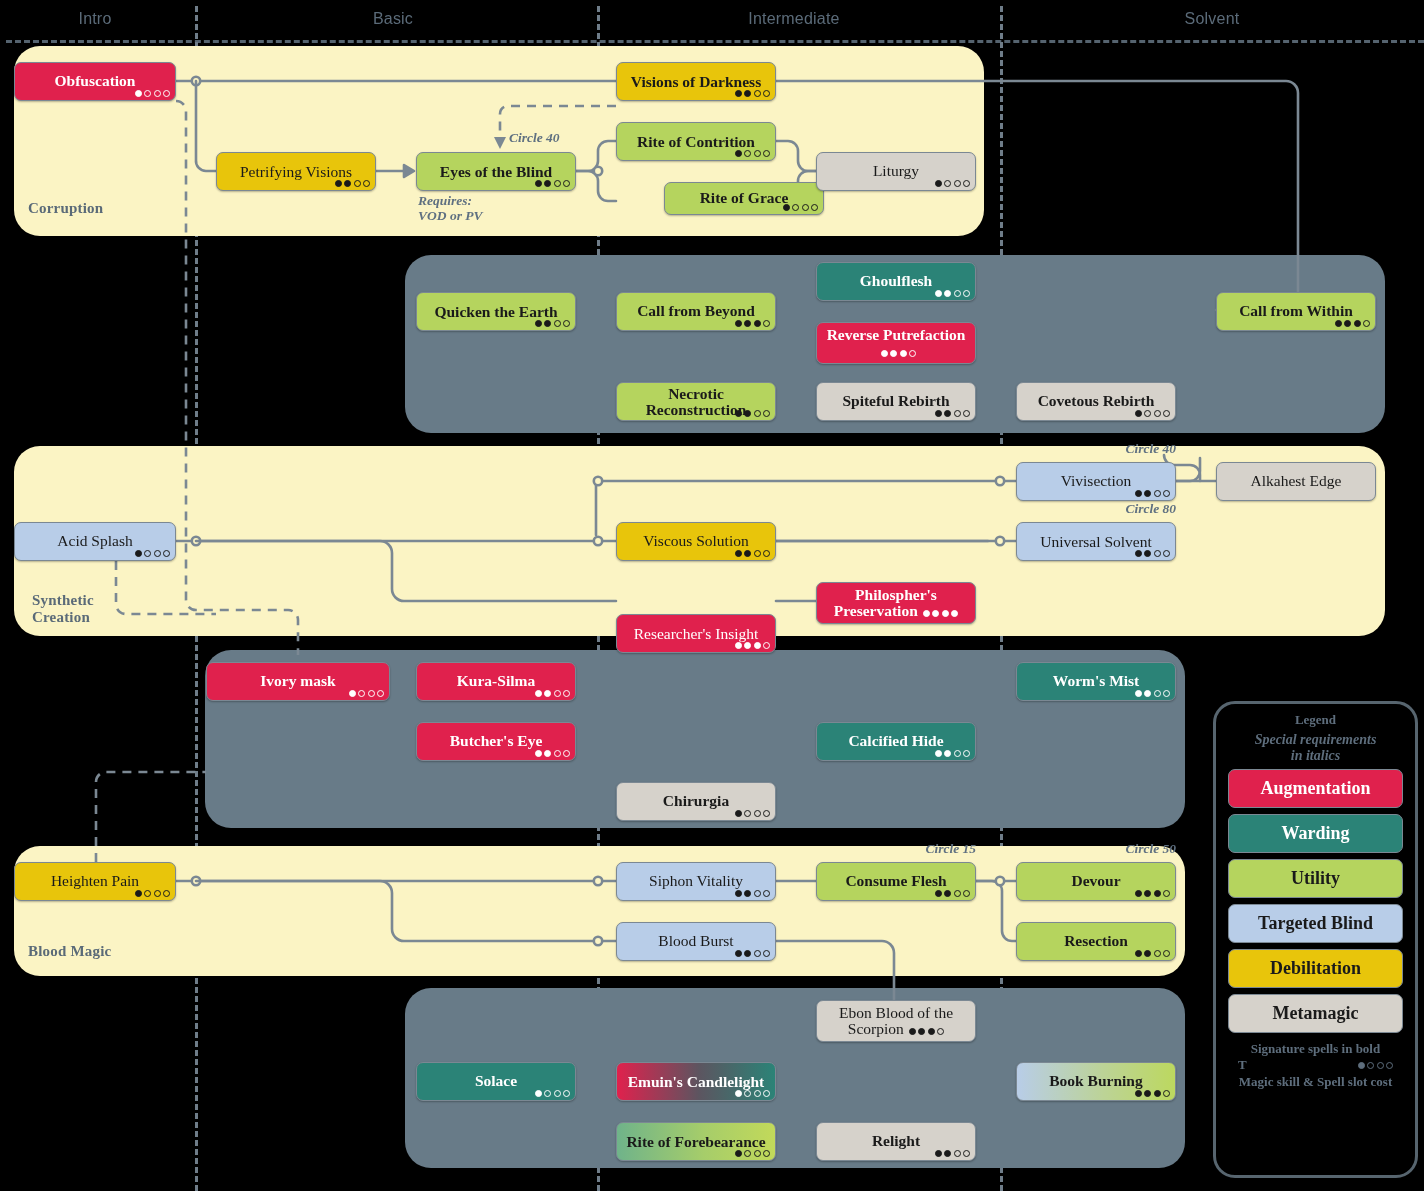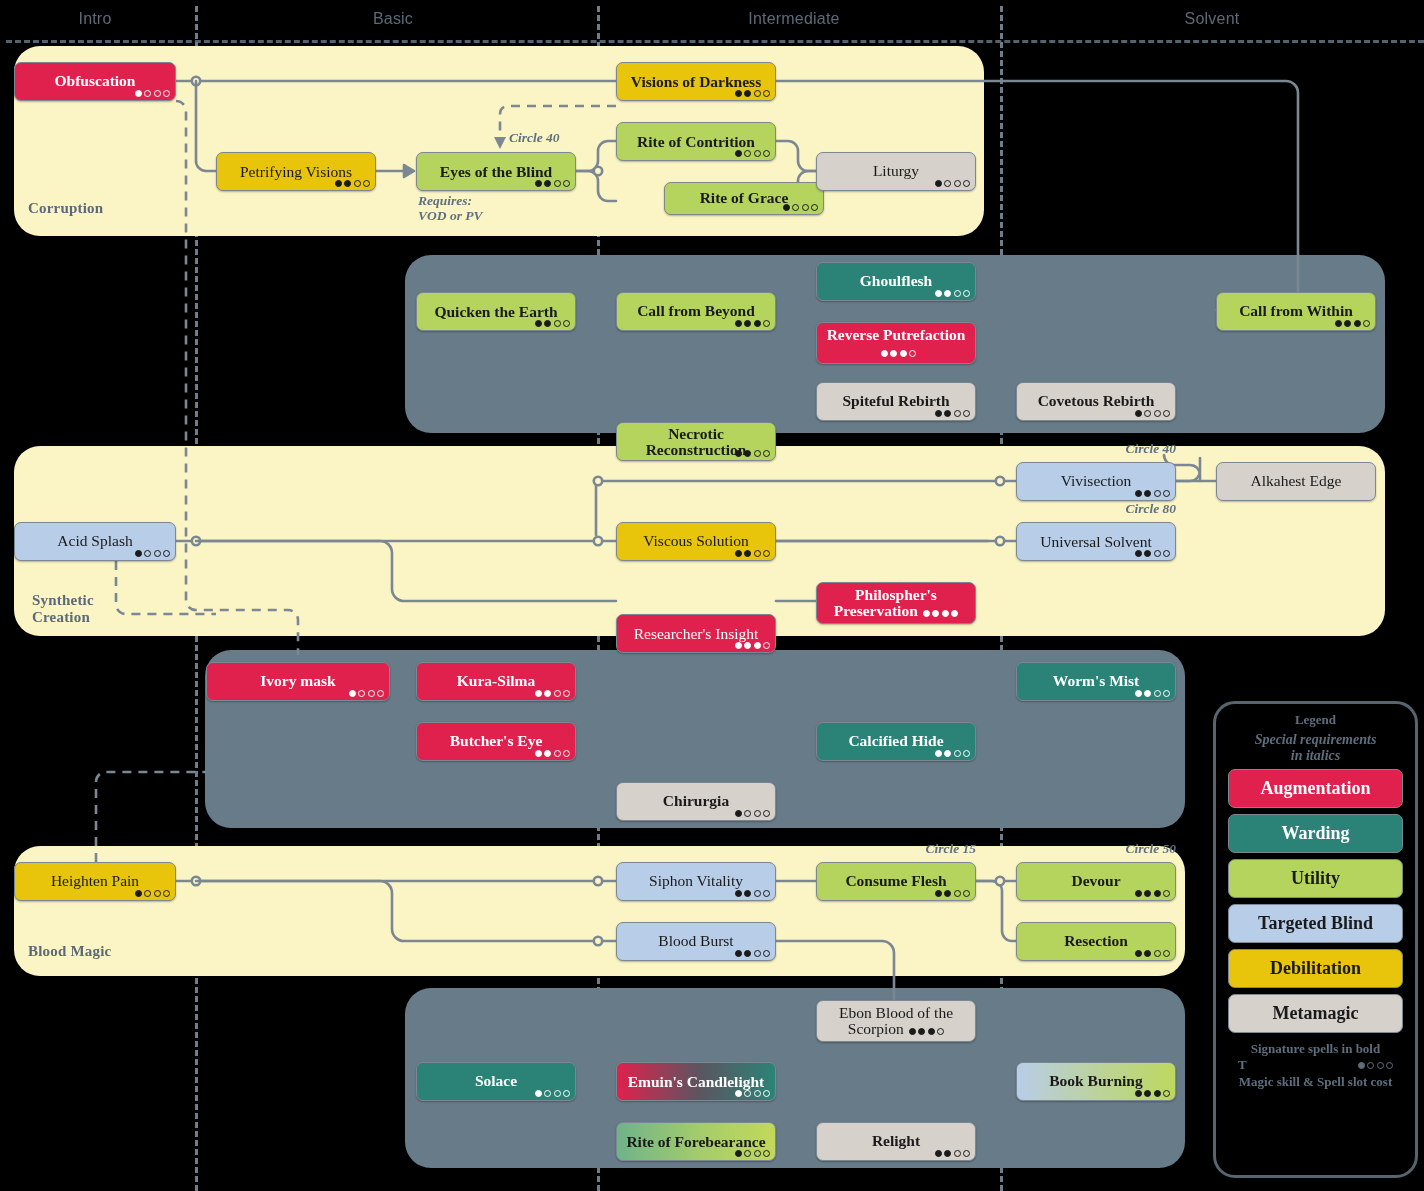--- a/index.html
+++ b/index.html
@@ -281,21 +281,21 @@
         </span>
       </div>
       <div class="node c-aug sig two" style="left: 816px; top: 322px; width: 160px; height: 42px;">
         <span class="nm">Reverse Putrefaction<span class="dots inline">
             <span class="dot on"></span>
             <span class="dot on"></span>
             <span class="dot on"></span>
             <span class="dot"></span>
           </span></span>
       </div>
-      <div class="node c-util sig two" style="left: 616px; top: 382px; width: 160px; height: 39px; margin-top: 40px;">
+      <div class="node c-util sig two" style="left: 616px; top: 382px; width: 160px; height: 39px;">
         <span class="nm">Necrotic Reconstruction</span>
         <span class="dots ">
           <span class="dot on"></span>
           <span class="dot on"></span>
           <span class="dot"></span>
           <span class="dot"></span>
         </span>
       </div>
       <div class="node c-meta sig" style="left: 816px; top: 382px; width: 160px; height: 39px;">
         <span class="nm">Spiteful Rebirth</span>

